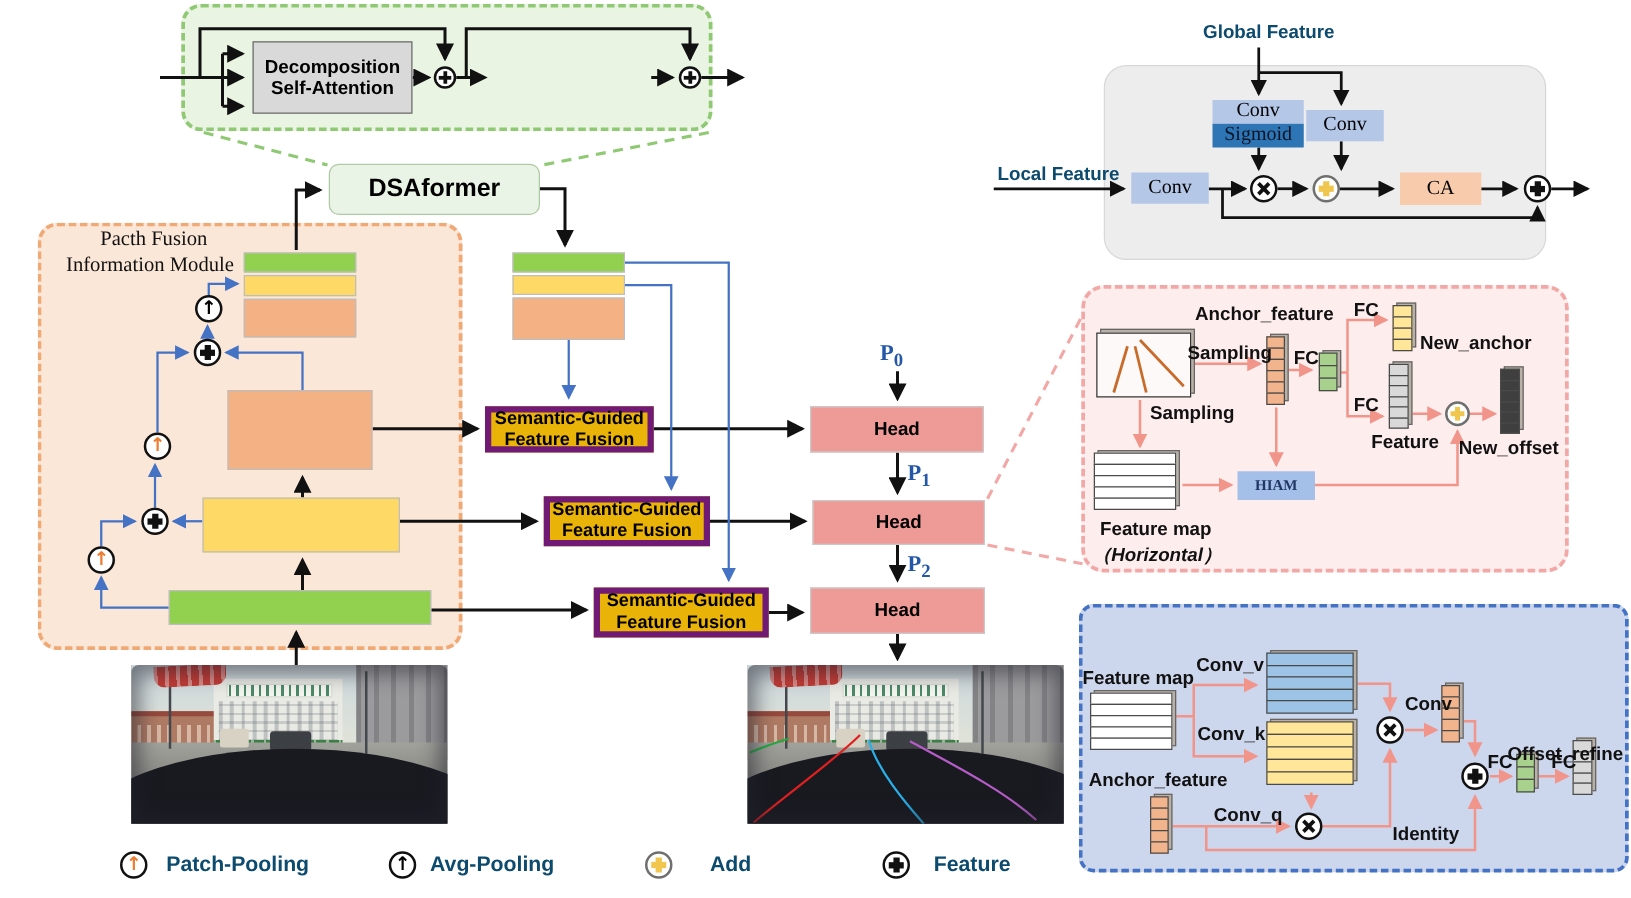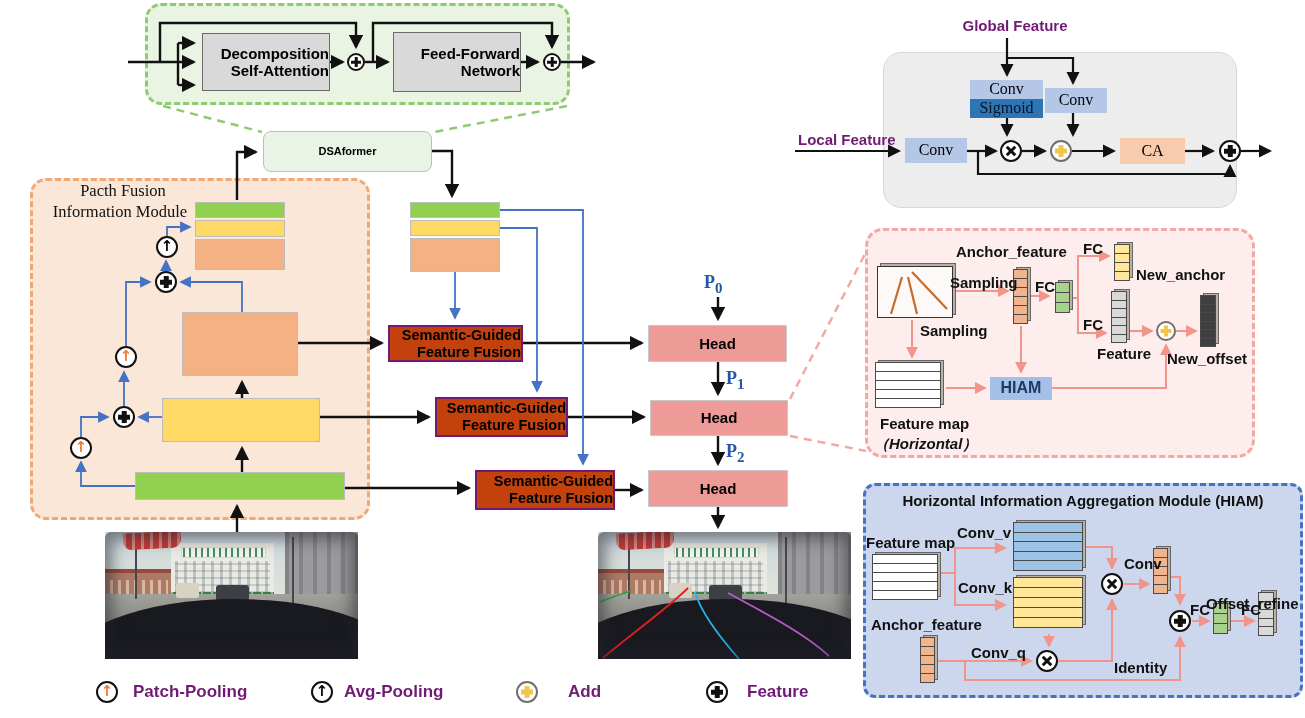--- a/index.html
+++ b/index.html
@@ -7,32 +7,32 @@
        font-family:"Liberation Sans",sans-serif;overflow:hidden;}
   
   .module{position:absolute;box-sizing:border-box;z-index:1;}
   .detailbox{border:3px dashed #8fc973;background:#e9f4e2;border-radius:16px;}
   .ppam{border:3px dashed #f0a875;background:#fbe7d8;border-radius:16px;}
   .sgffmod{border:1.5px solid #d8d8d8;background:#ededed;border-radius:18px;}
   .pinkbox{border:3px dashed #f2a8a6;background:#fdedec;border-radius:18px;}
   .hiambox{border:3.5px dashed #4472c4;background:#ccd6ec;border-radius:12px;}
   
   .box{position:absolute;box-sizing:border-box;z-index:3;display:flex;align-items:center;
-       justify-content:center;text-align:right;line-height:1.15;}
+       justify-content:center;text-align:center;line-height:1.15;}
   .graybox{background:#d9d9d9;border:1.5px solid #6b6b6b;font-weight:600;font-size:15px;}
-  .sgffbox{background:#c2410c;border:2px solid #701a75;font-weight:600;font-size:14.5px;}
+  .sgffbox{background:#eab308;border:5px solid #701a75;font-weight:600;font-size:14.5px;}
   .headbox{background:#ee9b98;border:1px solid #c9c9c9;font-weight:600;font-size:15px;}
-  .dsab{background:#eaf4e6;border:1.5px solid #aec9a4;border-radius:8px;font-weight:600;font-size:11px;}
+  .dsab{background:#eaf4e6;border:1.5px solid #aec9a4;border-radius:8px;font-weight:600;font-size:20px;}
   .convbox{background:#b4c7e7;font-size:16px;font-family:"Liberation Serif",serif;}
   .sigbox{background:#2e75b6;font-size:16px;font-family:"Liberation Serif",serif;color:#0a1526;}
   .cabox{background:#f8cbad;font-size:16px;font-family:"Liberation Serif",serif;}
-  .hiamsmall{background:#a5c0e8;font-size:16px;font-family:Liberation Sans, sans-serif;color:#1f3864;font-weight:600;}
+  .hiamsmall{background:#a5c0e8;font-size:12px;font-family:Liberation Serif, serif;color:#1f3864;font-weight:600;}
   
   .lbl{position:absolute;z-index:5;font-weight:700;color:#111;white-space:nowrap;font-size:15px;}
-  .blue{color:#701a75;}
+  .blue{color:#0c4a6e;}
   .serif{font-family:"Liberation Serif",serif;}
   .ctr{text-align:center;}
   
   .bar{position:absolute;box-sizing:border-box;border:1px solid #bdbdbd;z-index:3;}
   .bgreen{background:#92d050;} .byellow{background:#ffd966;} .borange{background:#f4b183;}
   
   .op{position:absolute;border-radius:50%;background:#fff;border:2px solid #111;
       box-sizing:border-box;z-index:4;}
   .op b{position:absolute;background:#111;left:50%;top:50%;}
   .op .ph{transform:translate(-50%,-50%);}
@@ -210,21 +210,20 @@
 
     <g fill="none">
       <path d="M163,106 L262,132" stroke="#8fc973" stroke-width="2.5" stroke-dasharray="8 6"></path>
       <path d="M567,106 L434,132" stroke="#8fc973" stroke-width="2.5" stroke-dasharray="8 6"></path>
       <path d="M790,399 L866,252" stroke="#f2a8a6" stroke-width="2.5" stroke-dasharray="8 6"></path>
       <path d="M790,436 L866,451" stroke="#f2a8a6" stroke-width="2.5" stroke-dasharray="8 6"></path>
     </g>
   </svg>
 
   <div class="box graybox" style="left:202px;top:33px;width:128px;height:58px;">Decomposition Self-Attention</div>
-  <div class="box graybox" style="left:393px;top:32px;width:128px;height:60px;">Feed-Forward Network</div>
   <div class="op o18" style="left:347px;top:53px;">
       <b class="ph"></b>
       <b class="pv"></b>
     </div>
   <div class="op o18" style="left:543px;top:53px;">
       <b class="ph"></b>
       <b class="pv"></b>
     </div>
 
   <div class="box dsab" style="left:263px;top:131px;width:169px;height:41px;">DSAformer</div>
@@ -355,21 +354,20 @@
     <i></i>
       <i></i>
       <i></i>
       <i></i>
       <i></i>
     </div>
   <div class="box hiamsmall" style="left:990px;top:377px;width:62px;height:23px;">HIAM</div>
   <div class="lbl" style="left:880px;top:415px;">Feature map</div>
   <div class="lbl" style="left:874px;top:435px;font-style:italic;">（Horizontal）</div>
 
-  <div class="lbl ctr" style="left:873px;top:492px;width:420px;font-size:15px;">Horizontal Information Aggregation Module (HIAM)</div>
   <div class="lbl" style="left:866px;top:534px;">Feature map</div>
   <div class="c3d sw" style="left:872px;top:555px;">
     <i></i>
       <i></i>
       <i></i>
       <i></i>
       <i></i>
     </div>
   <div class="lbl" style="left:957px;top:524px;">Conv_v</div>
   <div class="c3d sb" style="left:1013px;top:523px;">

